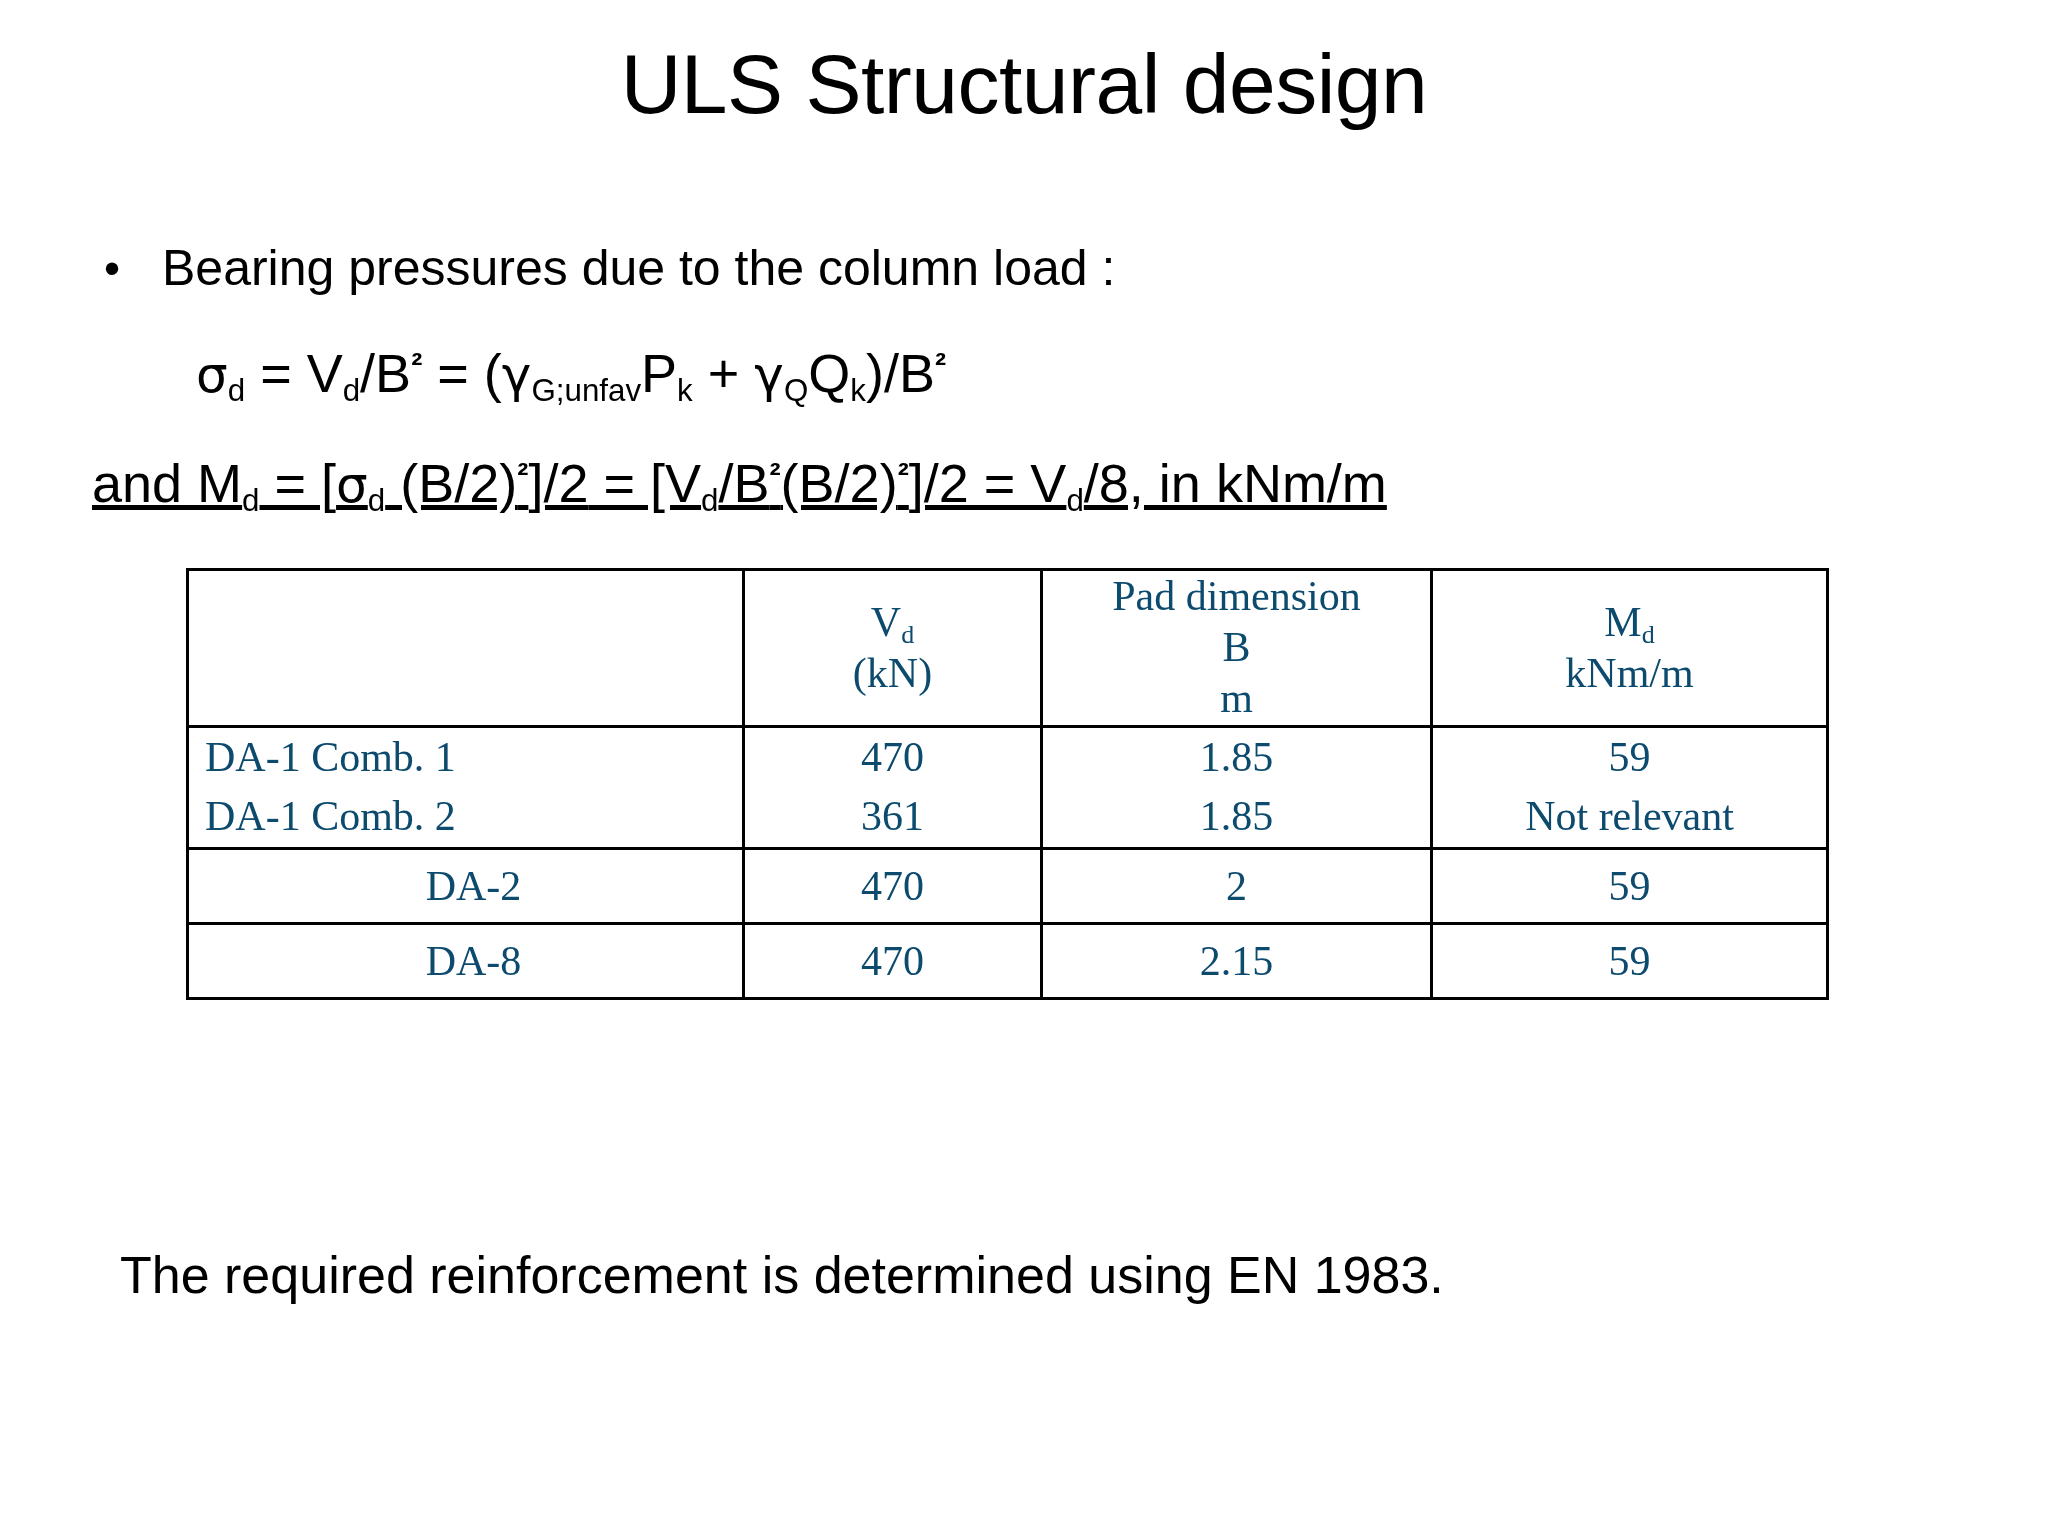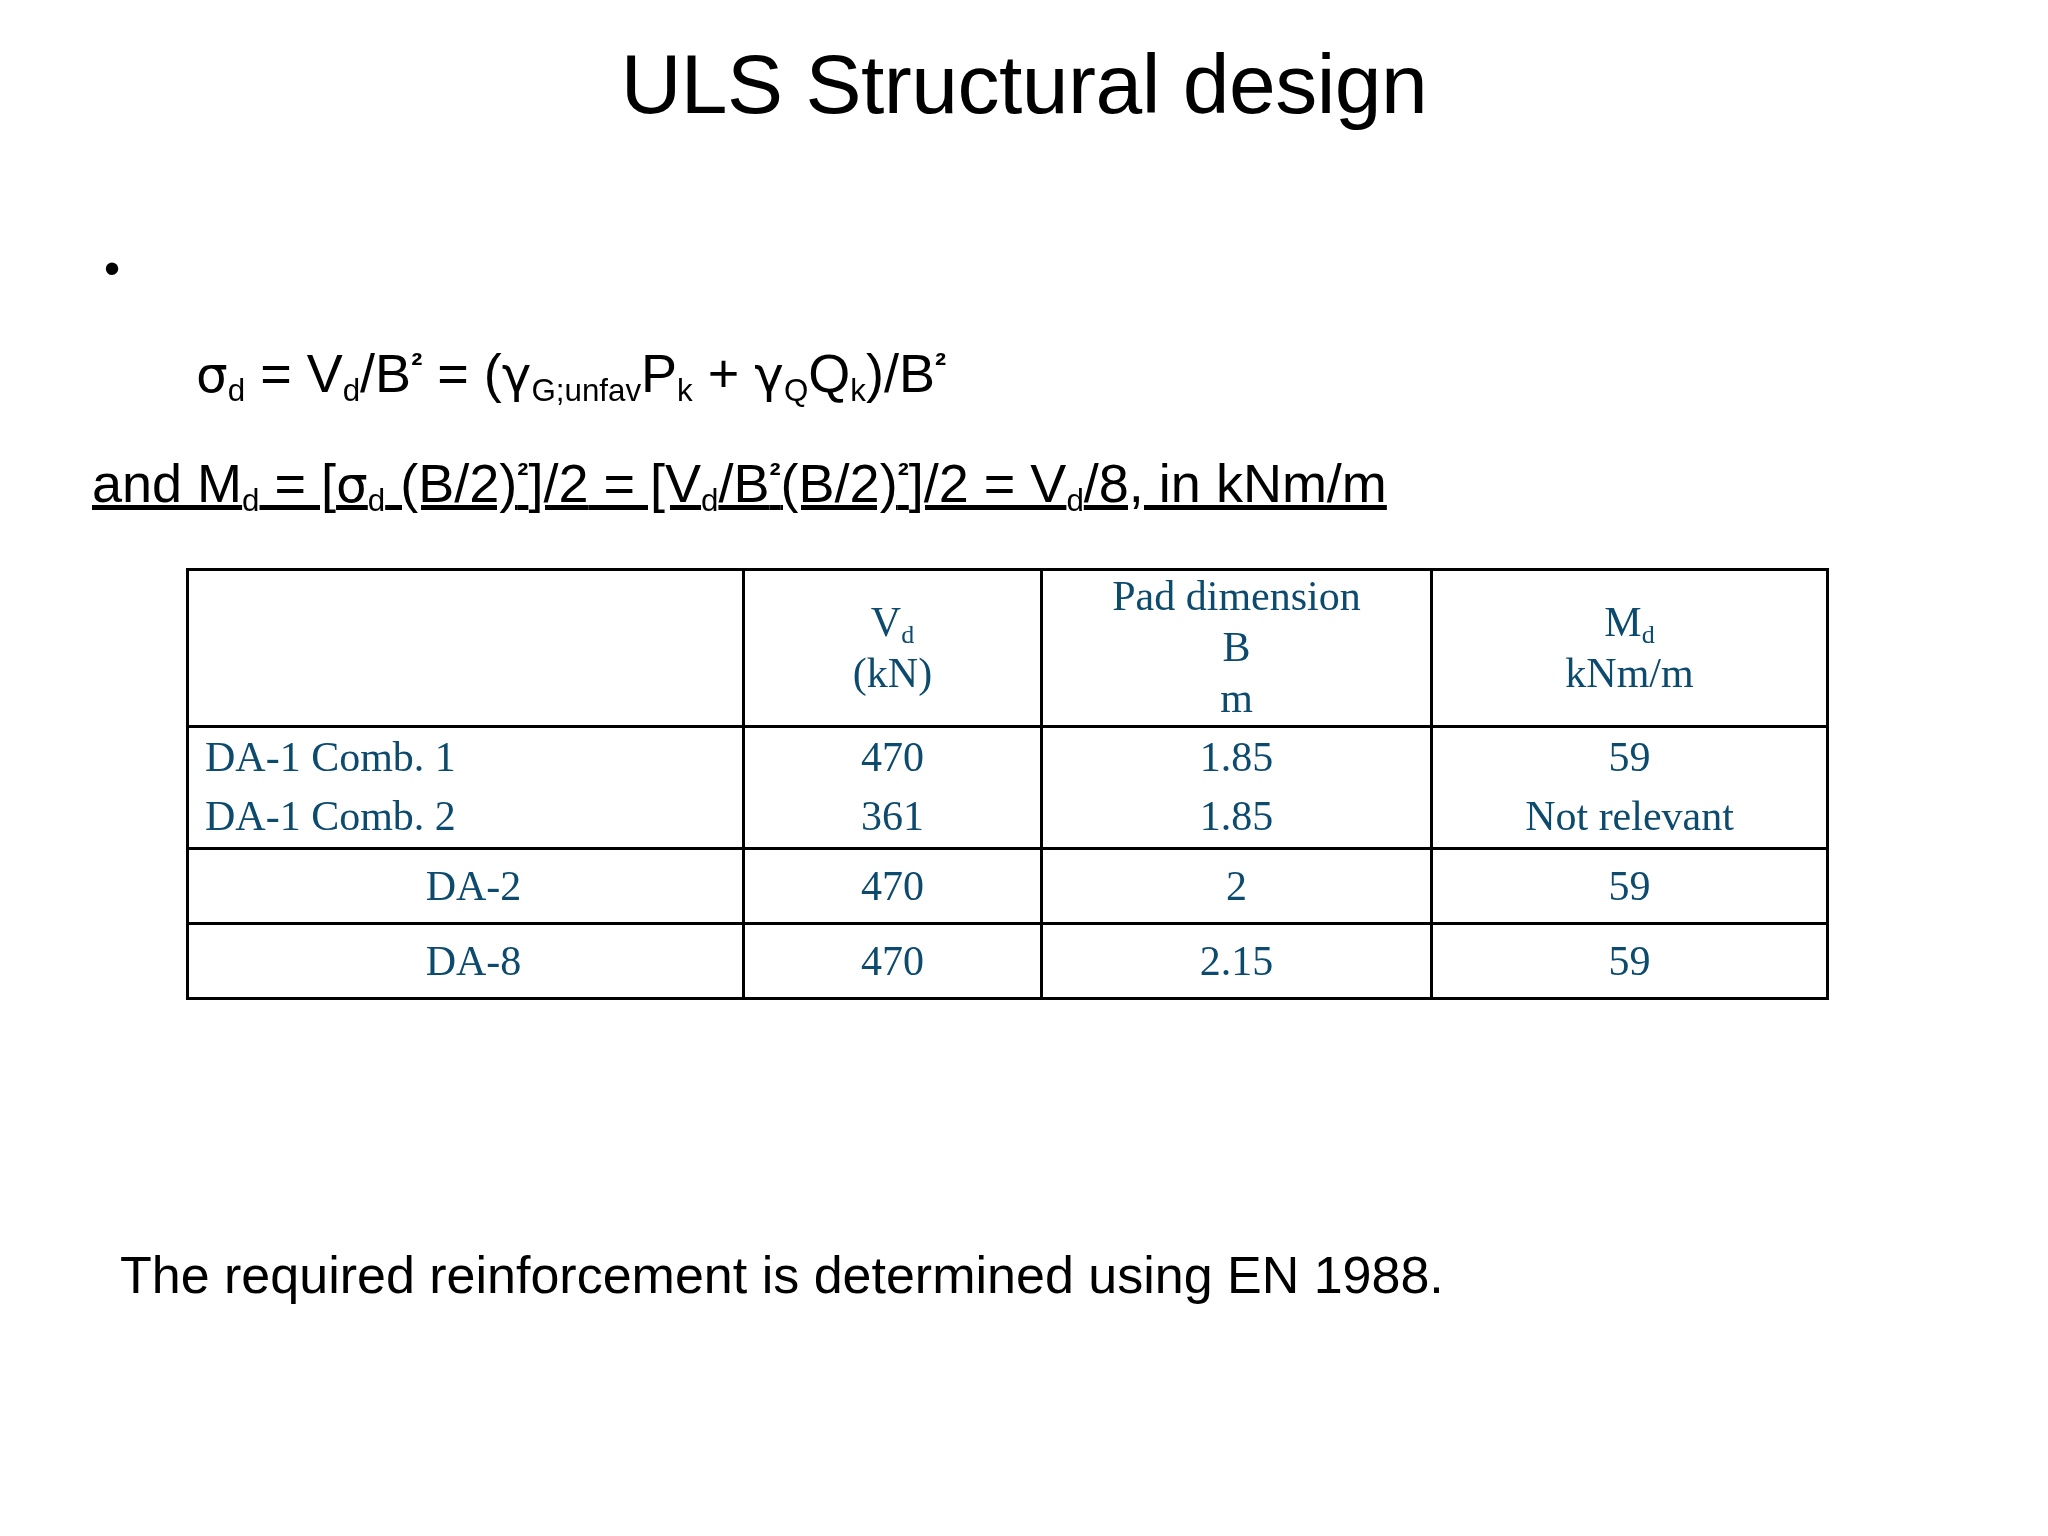--- a/index.html
+++ b/index.html
@@ -165,20 +165,21 @@
     white-space: nowrap;
   }
 </style>
 </head>
 <body>
 
 <div class="slide-title">ULS Structural design</div>
 
 <div class="bullet-row">
   <span class="bullet-dot">•</span>
+  <span class="bullet-text">Bearing pressures due to the column load :</span>
 </div>
 
 <div class="formula-line-1">
   <span class="greek">σ</span><sub>d</sub><span> = V</span><sub>d</sub><span>/B</span><span class="sup2">²</span><span> = (</span><span class="greek">γ</span><sub>G;unfav</sub><span>P</span><sub>k</sub><span> + </span><span class="greek">γ</span><sub>Q</sub><span>Q</span><sub>k</sub><span>)/B</span><span class="sup2">²</span>
 </div>
 
 <div class="formula-line-2">
   <span>and M</span><sub>d</sub><span> = [</span><span class="greek">σ</span><sub>d</sub><span> (B/2)</span><span class="sup2">²</span><span>]/2</span><span>  = [V</span><sub>d</sub><span>/B</span><span class="sup2">²</span><span>(B/2)</span><span class="sup2">²</span><span>]/2 = V</span><sub>d</sub><span>/8, in kNm/m</span>
 </div>
 
@@ -237,13 +238,13 @@
 
     <tr>
       <td class="body-cell left">DA-8</td>
       <td class="body-cell">470</td>
       <td class="body-cell">2.15</td>
       <td class="body-cell">59</td>
     </tr>
   </tbody>
 </table>
 
-<div class="closing-line">The required reinforcement is determined using EN 1988.</div>
+<div class="closing-line">The required reinforcement is determined using EN 1983.</div>
 
 </body></html>

